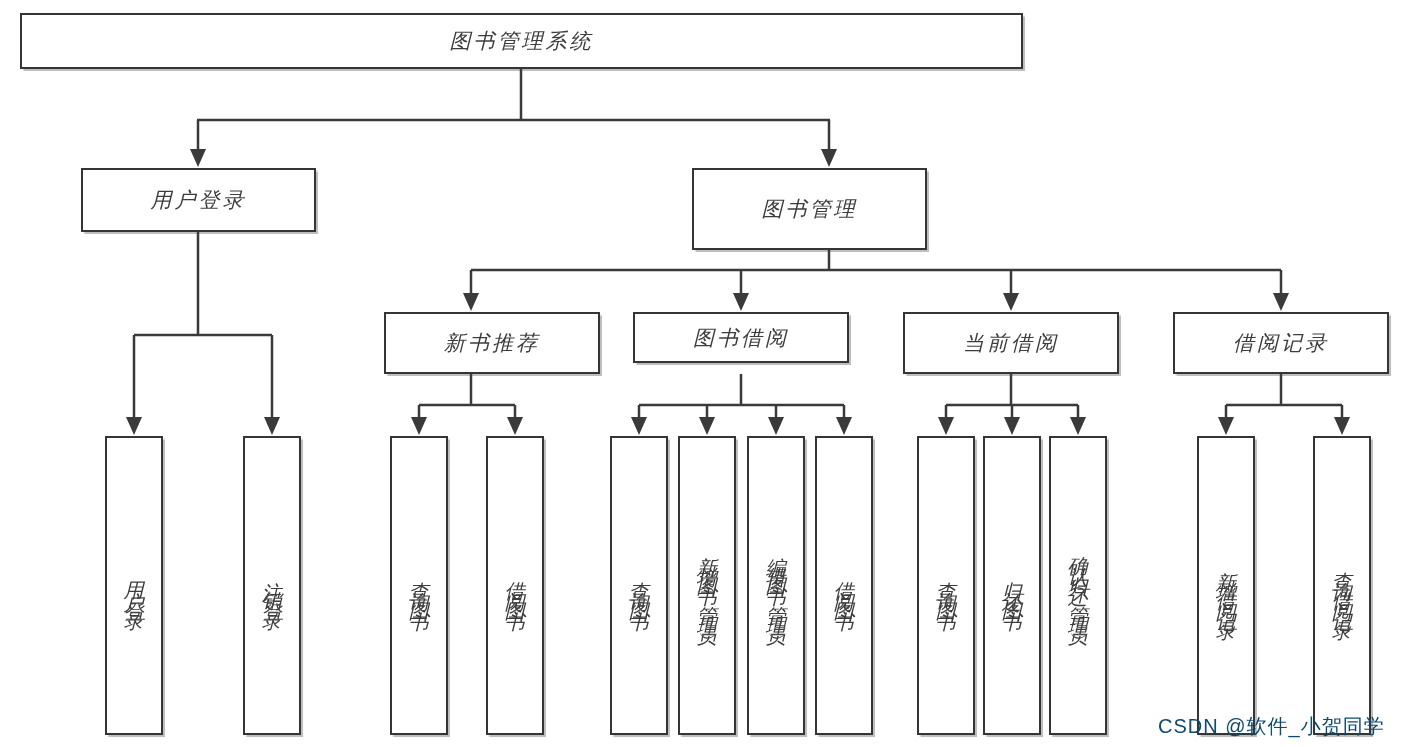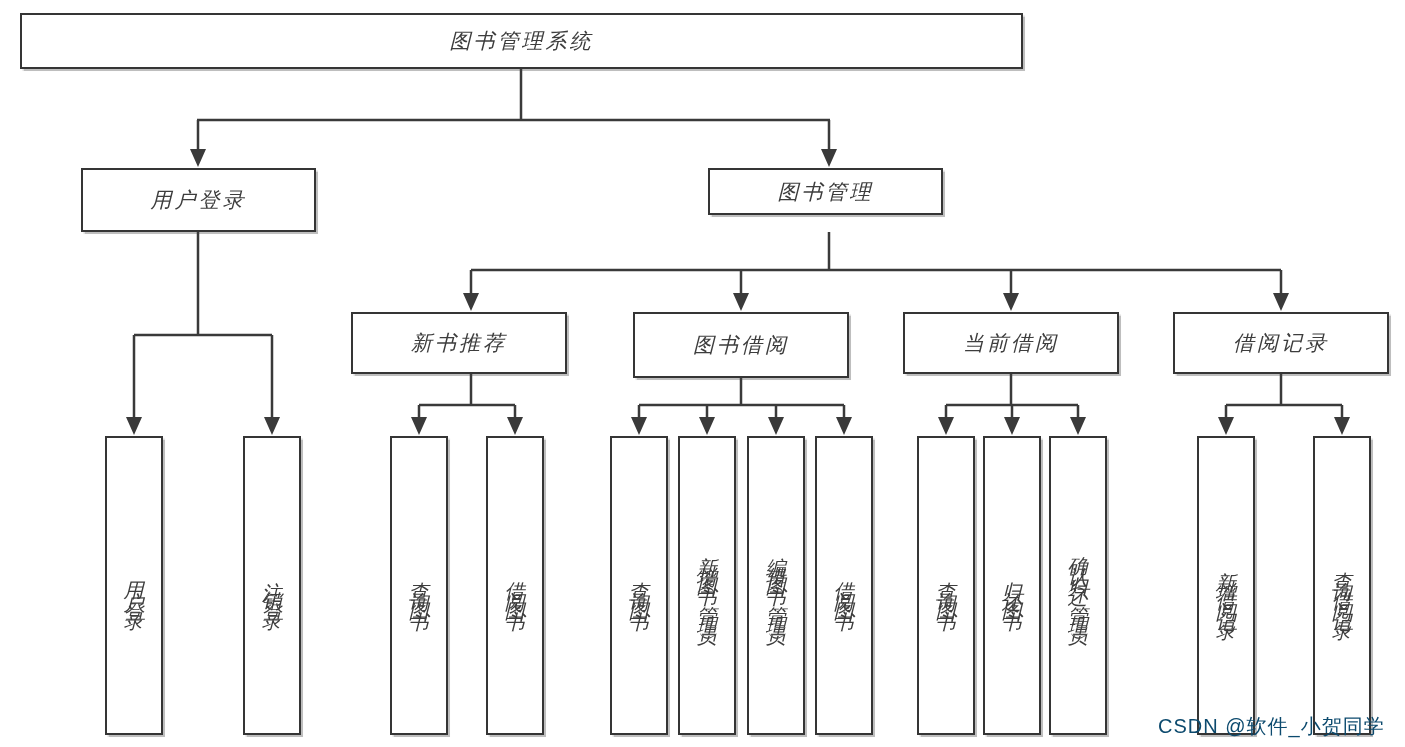--- a/index.html
+++ b/index.html
@@ -93,28 +93,28 @@
     </g>
   </svg>
 
   <div class="box h" style="left:20px;top:13px;width:1003px;height:56px">
     <span>图书管理系统</span>
   </div>
 
   <div class="box h" style="left:81px;top:168px;width:235px;height:64px">
     <span>用户登录</span>
   </div>
-  <div class="box h" style="left:708px;top:168px;width:235px;height:47px">
+  <div class="box h" style="left:692px;top:168px;width:235px;height:82px">
     <span>图书管理</span>
   </div>
 
-  <div class="box h" style="left:351px;top:312px;width:216px;height:62px">
+  <div class="box h" style="left:384px;top:312px;width:216px;height:62px">
     <span>新书推荐</span>
   </div>
-  <div class="box h" style="left:633px;top:312px;width:216px;height:66px">
+  <div class="box h" style="left:633px;top:312px;width:216px;height:51px">
     <span>图书借阅</span>
   </div>
   <div class="box h" style="left:903px;top:312px;width:216px;height:62px">
     <span>当前借阅</span>
   </div>
   <div class="box h" style="left:1173px;top:312px;width:216px;height:62px">
     <span>借阅记录</span>
   </div>
 
   <div class="box v" style="left:105px;top:436px;width:58px;height:299px">

